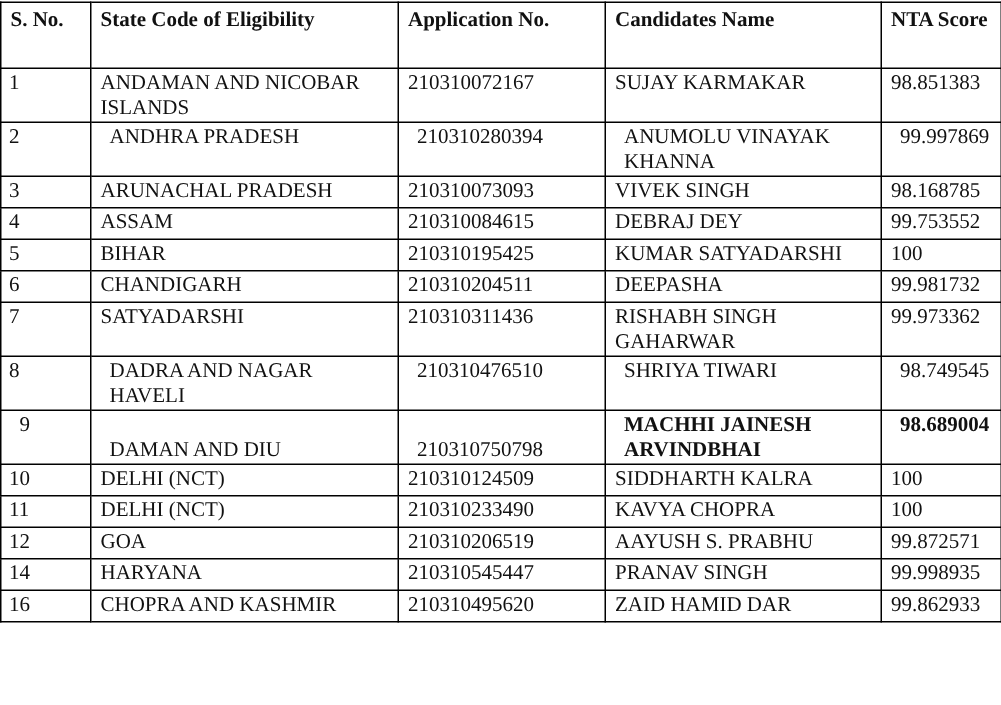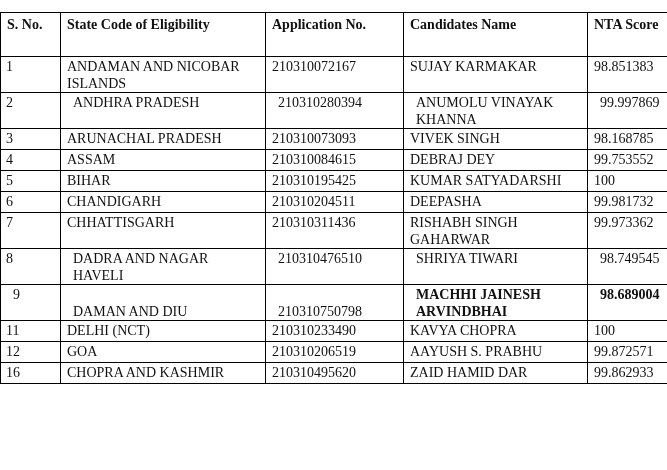--- a/index.html
+++ b/index.html
@@ -1,18 +1,18 @@
 <!DOCTYPE html>
 <html><head>
   <meta charset="utf-8">
   <style>
     html, body { margin: 0; padding: 0; background: #ffffff; }
     body { width: 667px; height: 470px; overflow: hidden; }
     table.results {
-      position: absolute; left: 0; top: 12px;
+      position: absolute; left: 0; top: 1px;
       border-collapse: collapse;
       table-layout: fixed;
       width: 667px;
       font-family: "Liberation Serif", serif;
       font-size: 14px;
       color: #111111;
     }
     table.results col.c0 { width: 60px; }
     table.results col.c1 { width: 205px; }
     table.results col.c2 { width: 138px; }
@@ -92,54 +92,68 @@
     </tr>
     <tr class="h1">
       <td class="sno">6</td>
       <td>CHANDIGARH</td>
       <td>210310204511</td>
       <td>DEEPASHA</td>
       <td>99.981732</td>
     </tr>
     <tr class="h2">
       <td class="sno">7</td>
-      <td>CHHATTISGARH</td>
+      <td>SATYADARSHI</td>
       <td>210310311436</td>
       <td>RISHABH SINGH GAHARWAR</td>
       <td>99.973362</td>
     </tr>
     <tr class="h2b">
       <td class="sno">8</td>
       <td>DADRA AND NAGAR HAVELI</td>
       <td>210310476510</td>
       <td>SHRIYA TIWARI</td>
       <td>98.749545</td>
     </tr>
     <tr class="h2b bottom">
       <td class="sno">9</td>
       <td>DAMAN AND DIU</td>
       <td>210310750798</td>
       <td class="topalign">MACHHI JAINESH ARVINDBHAI</td>
       <td class="topalign">98.689004</td>
     </tr>
     <tr class="h1">
+      <td class="sno">10</td>
+      <td>DELHI (NCT)</td>
+      <td>210310124509</td>
+      <td>SIDDHARTH KALRA</td>
+      <td>100</td>
+    </tr>
+    <tr class="h1">
       <td class="sno">11</td>
       <td>DELHI (NCT)</td>
       <td>210310233490</td>
       <td>KAVYA CHOPRA</td>
       <td>100</td>
     </tr>
     <tr class="h1">
       <td class="sno">12</td>
       <td>GOA</td>
       <td>210310206519</td>
       <td>AAYUSH S. PRABHU</td>
       <td>99.872571</td>
     </tr>
     <tr class="h1">
+      <td class="sno">14</td>
+      <td>HARYANA</td>
+      <td>210310545447</td>
+      <td>PRANAV SINGH</td>
+      <td>99.998935</td>
+    </tr>
+    <tr class="h1">
       <td class="sno">16</td>
       <td>CHOPRA AND KASHMIR</td>
       <td>210310495620</td>
       <td>ZAID HAMID DAR</td>
       <td>99.862933</td>
     </tr>
   </tbody>
 </table>
 
 </body></html>

